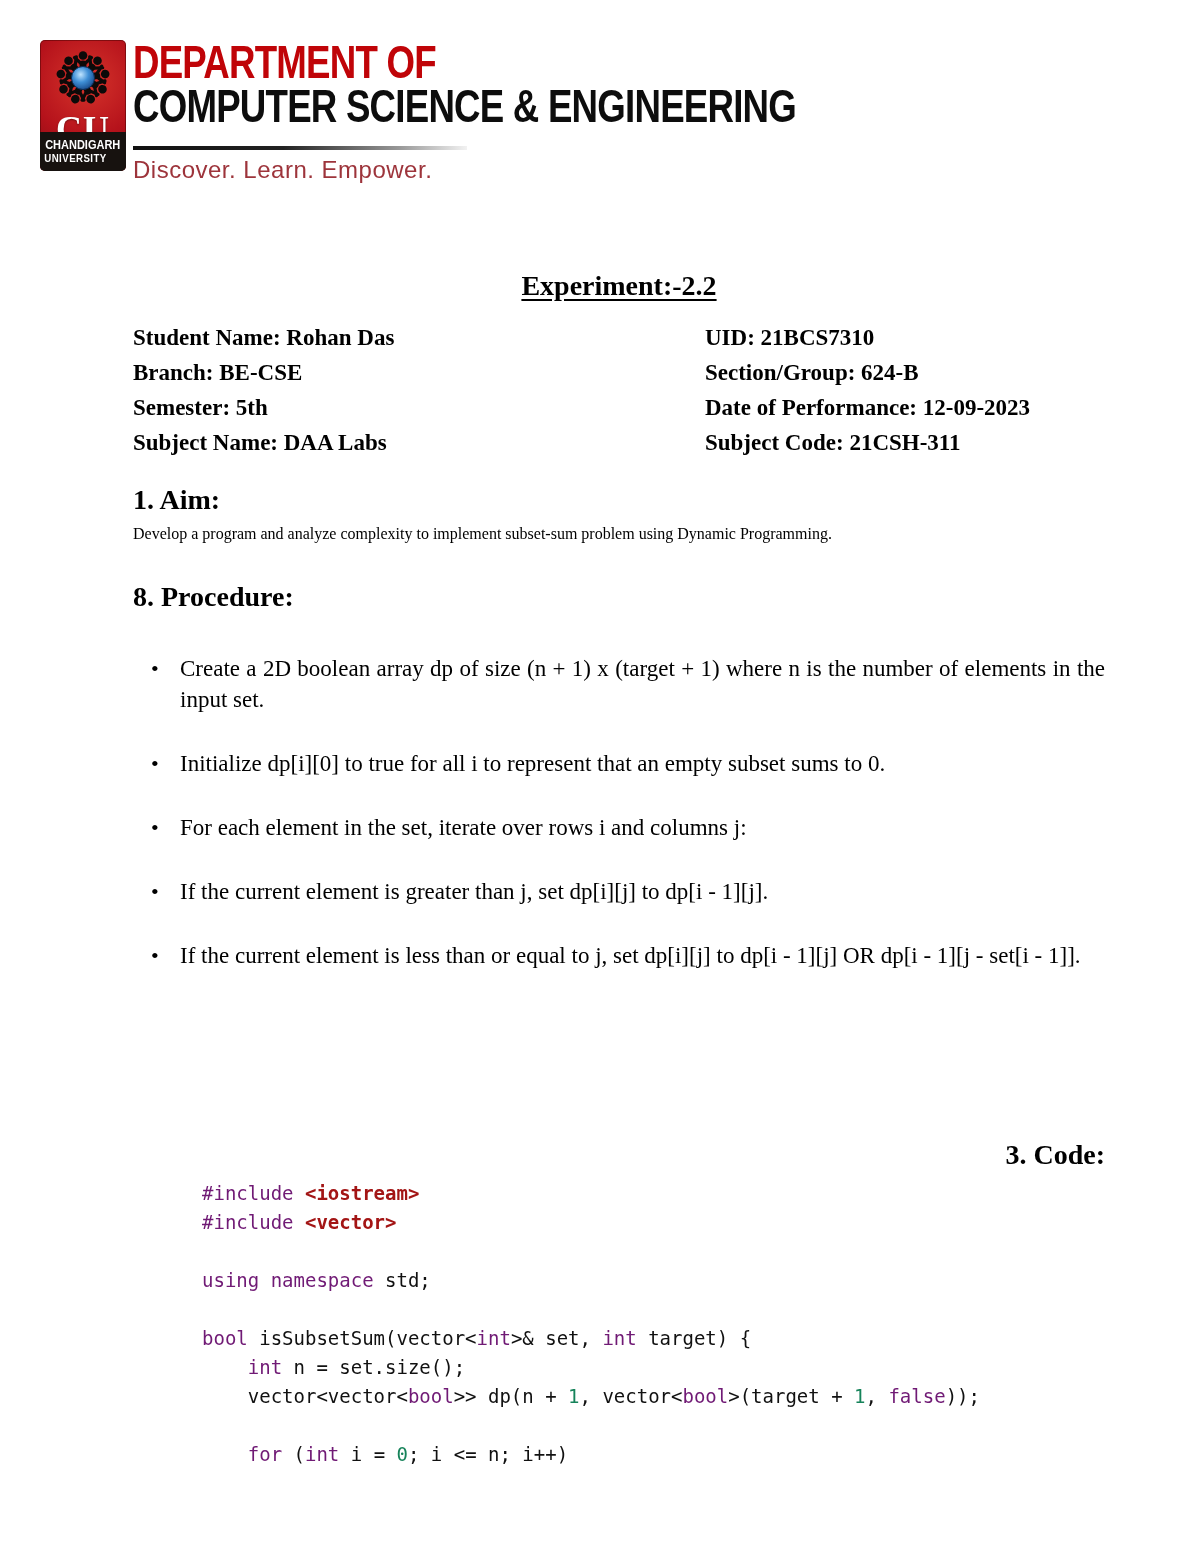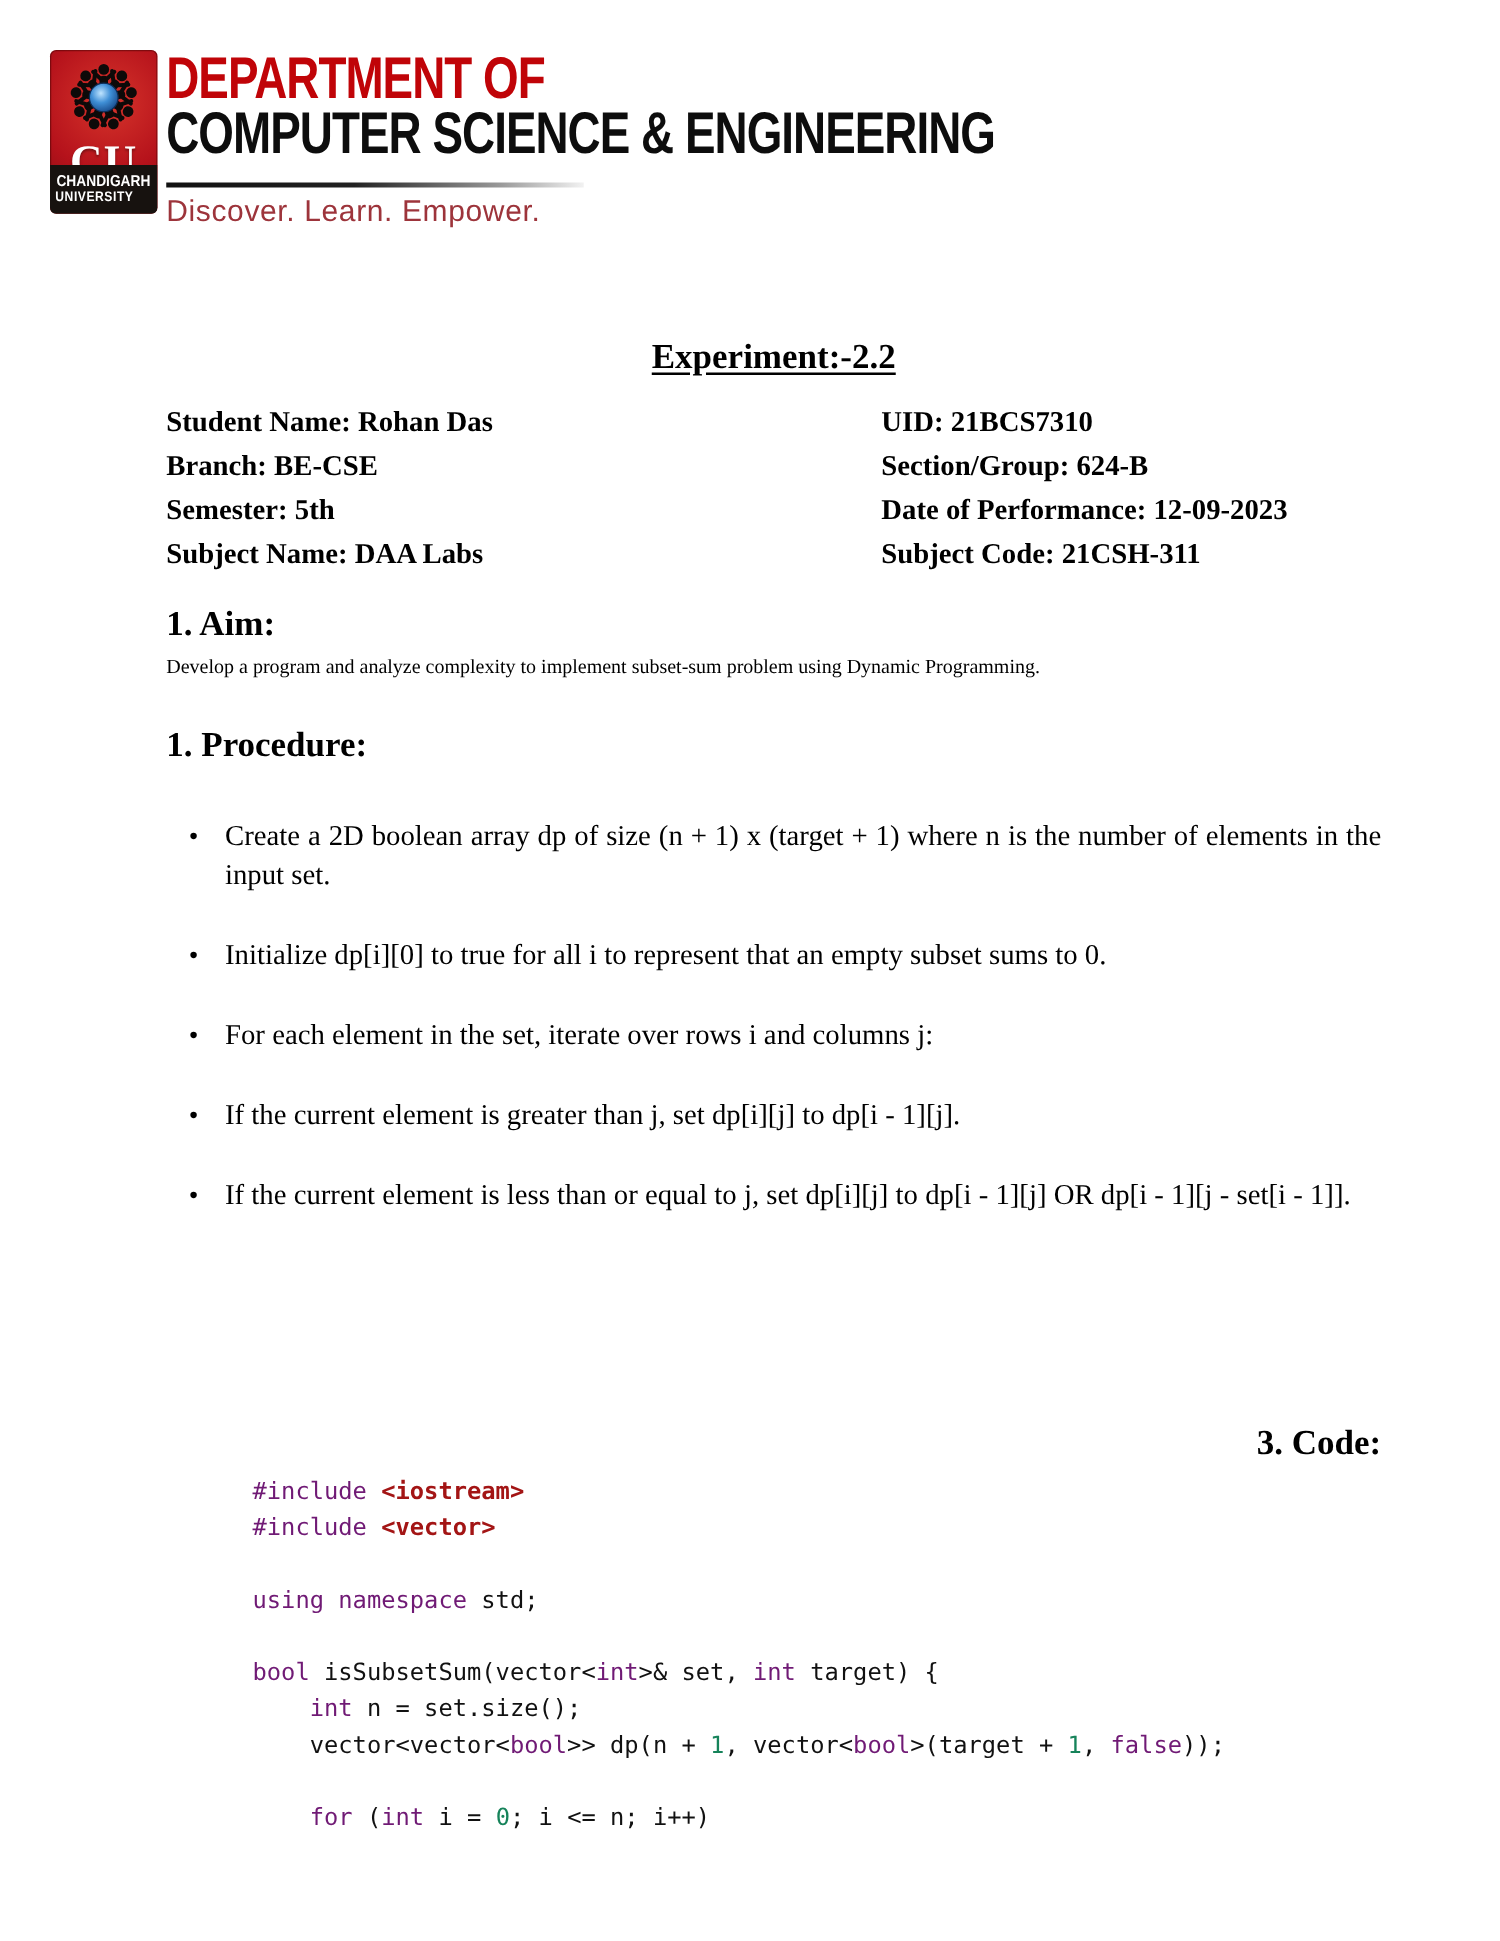--- a/index.html
+++ b/index.html
@@ -212,21 +212,21 @@
     <span>Section/Group: 624-B</span>
     <span>Semester: 5th</span>
     <span>Date of Performance: 12-09-2023</span>
     <span>Subject Name: DAA Labs</span>
     <span>Subject Code: 21CSH-311</span>
   </div>
 
   <div class="section-heading aim-heading">1. Aim:</div>
   <p class="aim-body">Develop a program and analyze complexity to implement subset-sum problem using Dynamic Programming.</p>
 
-  <div class="section-heading procedure-heading">1. Procedure:</div>
+  <div class="section-heading procedure-heading">8. Procedure:</div>
   <ul class="bullets">
     <li>Create a 2D boolean array dp of size (n + 1) x (target + 1) where n is the number of elements in the input set.</li>
     <li>Initialize dp[i][0] to true for all i to represent that an empty subset sums to 0.</li>
     <li>For each element in the set, iterate over rows i and columns j:</li>
     <li>If the current element is greater than j, set dp[i][j] to dp[i - 1][j].</li>
     <li>If the current element is less than or equal to j, set dp[i][j] to dp[i - 1][j] OR dp[i - 1][j - set[i - 1]].</li>
   </ul>
 
   <div class="section-heading code-heading">3. Code:</div>
   <div class="code-block">

